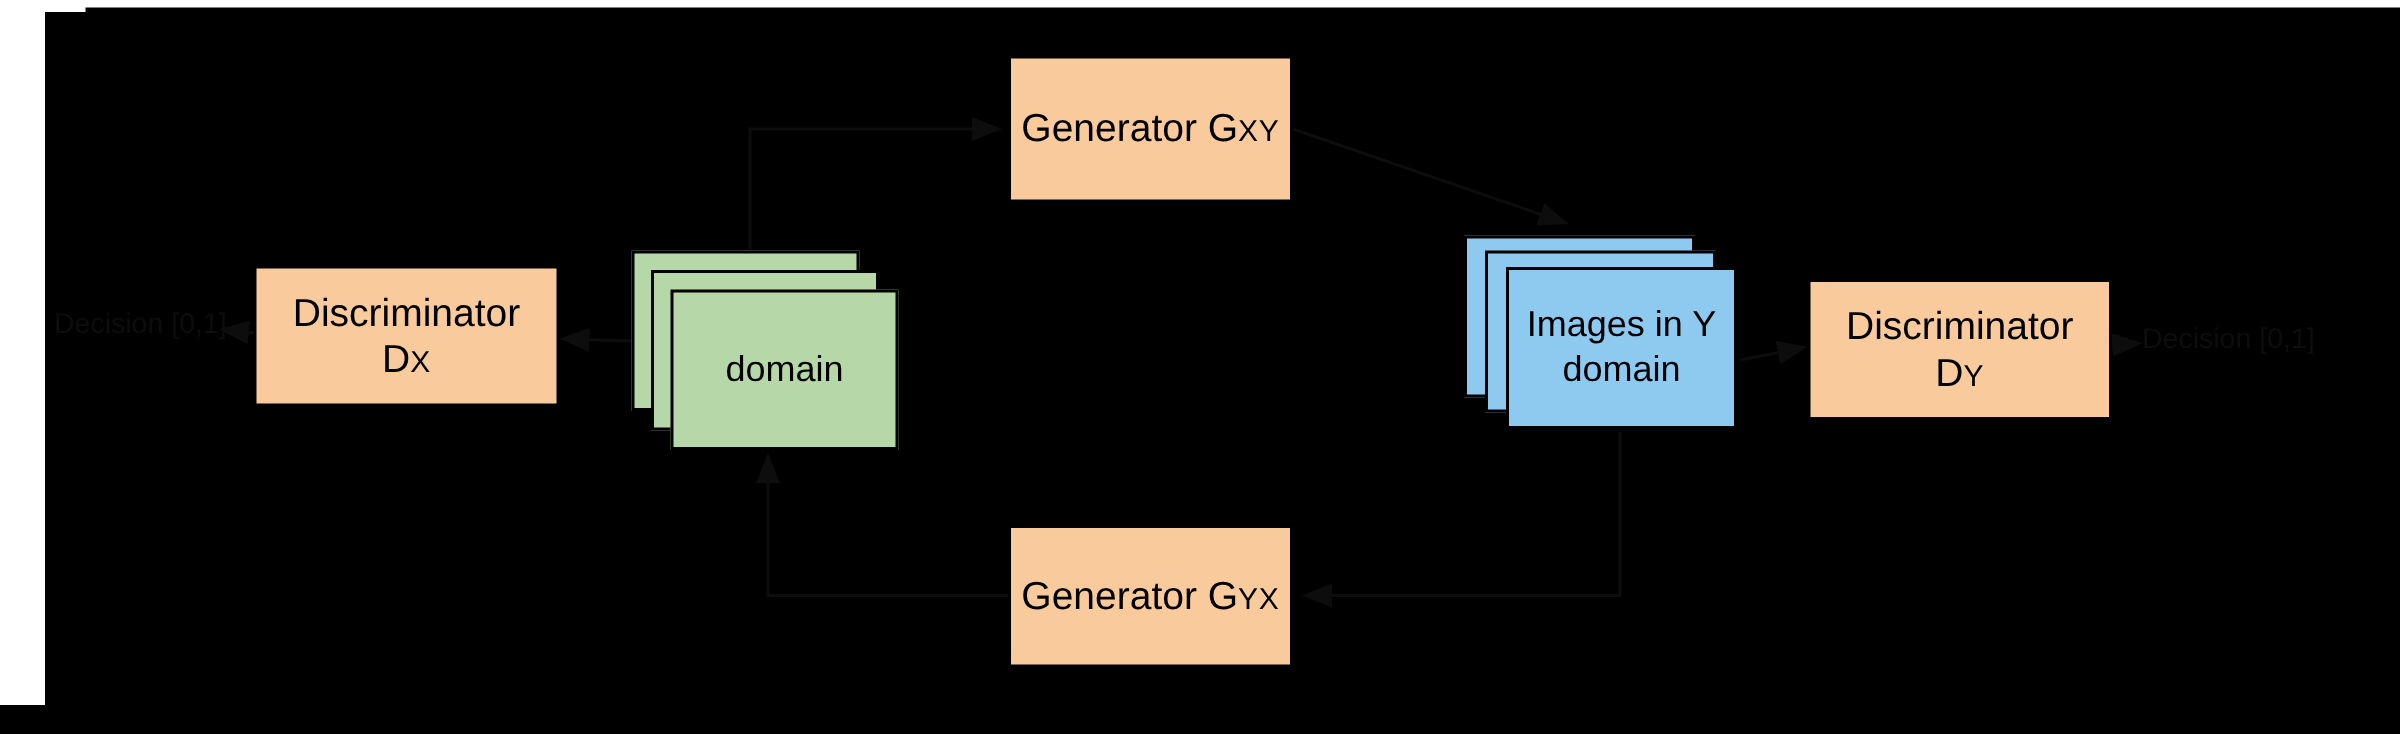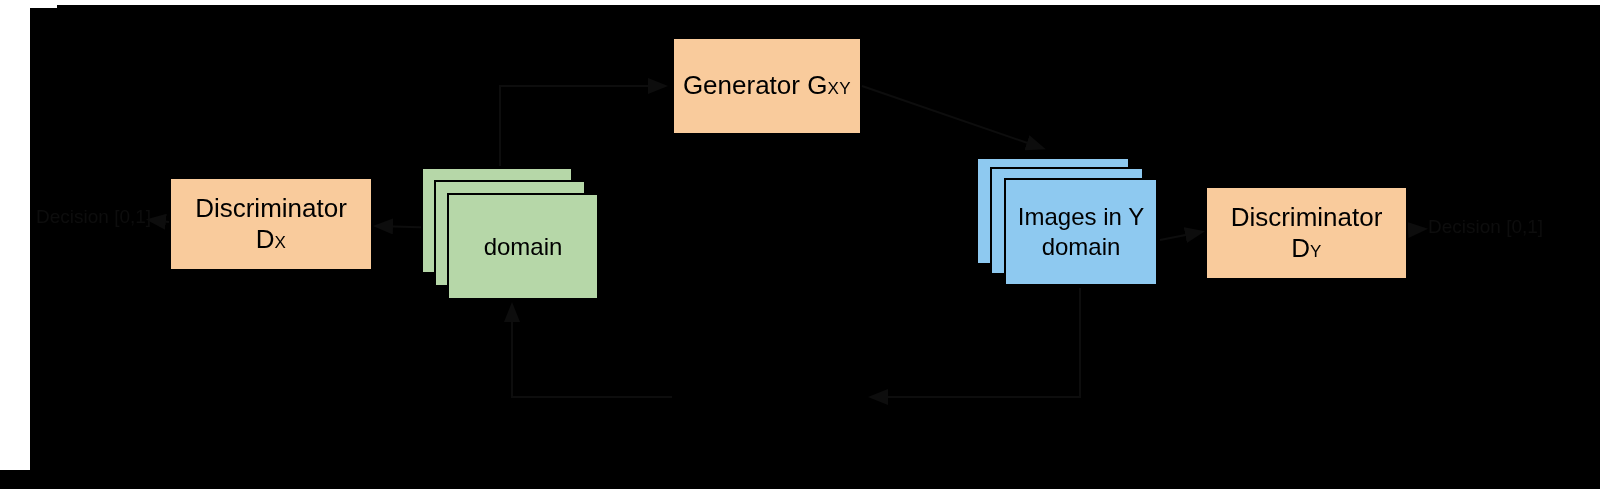--- a/index.html
+++ b/index.html
@@ -25,21 +25,21 @@
     position: absolute;
     display: flex;
     flex-direction: column;
     align-items: center;
     justify-content: center;
     color: #000000;
     text-align: center;
     line-height: 1.2;
   }
   .box-label { font-size: 26px; white-space: nowrap; }
-  .sub { font-size: 17px; letter-spacing: 0.5px; }
+  .sub { font-size: 20px; letter-spacing: 0.5px; }
 
   #gen-xy  { left: 674px;  top: 39px;  width: 186px; height: 94px; }
   #gen-yx  { left: 674px;  top: 352px; width: 186px; height: 91px; }
   #disc-x  { left: 171px;  top: 179px; width: 200px; height: 90px; }
   #disc-y  { left: 1207px; top: 188px; width: 199px; height: 90px; }
 
   
   .card {
     position: absolute;
     border: 2px solid #000000;
@@ -100,20 +100,23 @@
     <path class="faint-stroke" d="M 445 228 L 377 226" fill="none" marker-end="url(#ah)" stroke="#0d0d0d" stroke-width="2"></path>
     <path class="faint-stroke" d="M 169 222 L 150 220" fill="none" marker-end="url(#ah)" stroke="#0d0d0d" stroke-width="2"></path>
     <path class="faint-stroke" d="M 1160 240 L 1201 232" fill="none" marker-end="url(#ah)" stroke="#0d0d0d" stroke-width="2"></path>
     <path class="faint-stroke" d="M 1408 230 L 1424 229" fill="none" marker-end="url(#ah)" stroke="#0d0d0d" stroke-width="2"></path>
   </svg>
 
   <div id="gen-xy" class="node-box" style="background: rgb(249, 203, 156);">
     <div class="box-label"><span>Generator G</span><span class="sub">XY</span></div>
   </div>
 
+  <div id="gen-yx" class="node-box" style="background: rgb(249, 203, 156);">
+    <div class="box-label"><span>Generator G</span><span class="sub">YX</span></div>
+  </div>
 
   <div id="disc-x" class="node-box" style="background: rgb(249, 203, 156);">
     <div class="box-label">Discriminator</div>
     <div class="box-label"><span>D</span><span class="sub">X</span></div>
   </div>
 
   <div id="disc-y" class="node-box" style="background: rgb(249, 203, 156);">
     <div class="box-label">Discriminator</div>
     <div class="box-label"><span>D</span><span class="sub">Y</span></div>
   </div>

